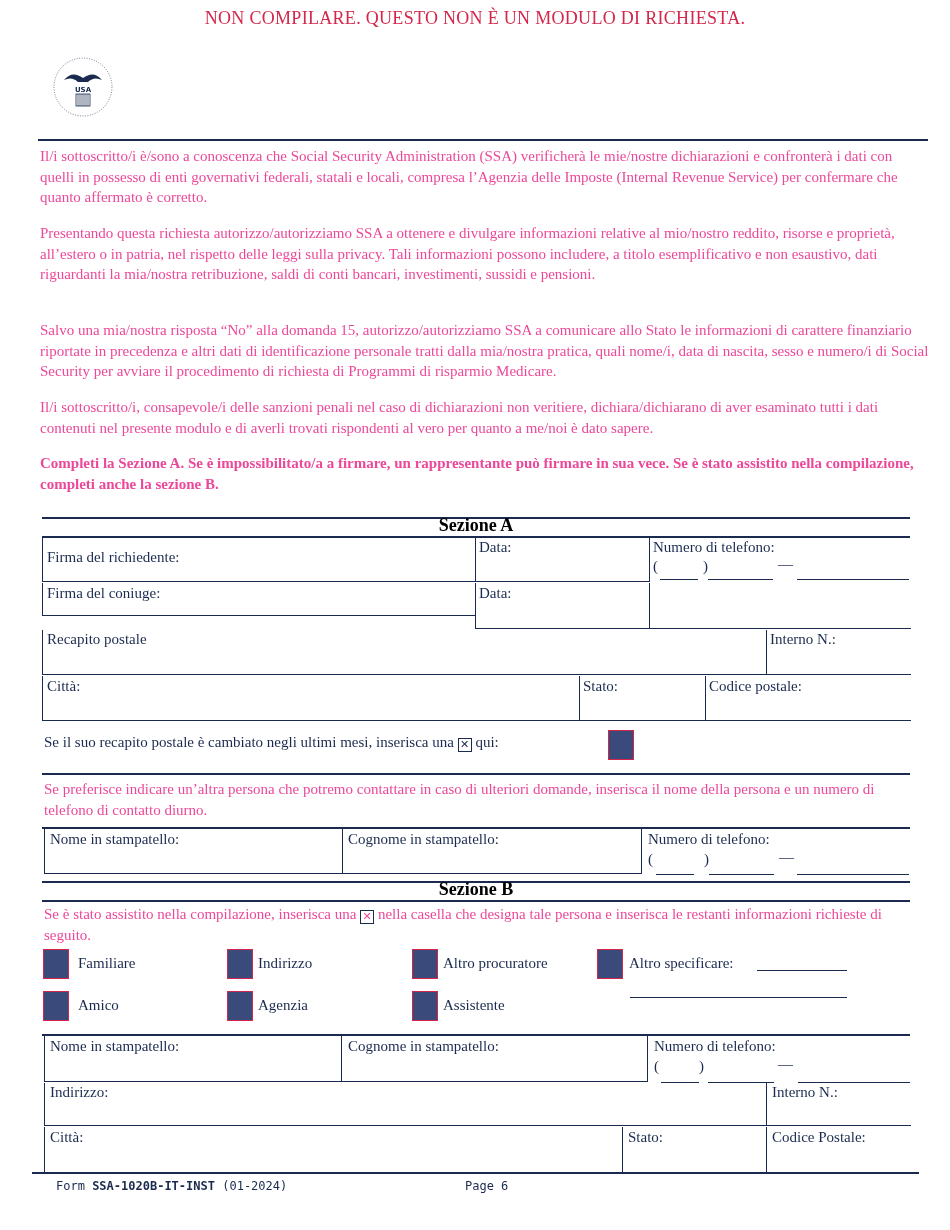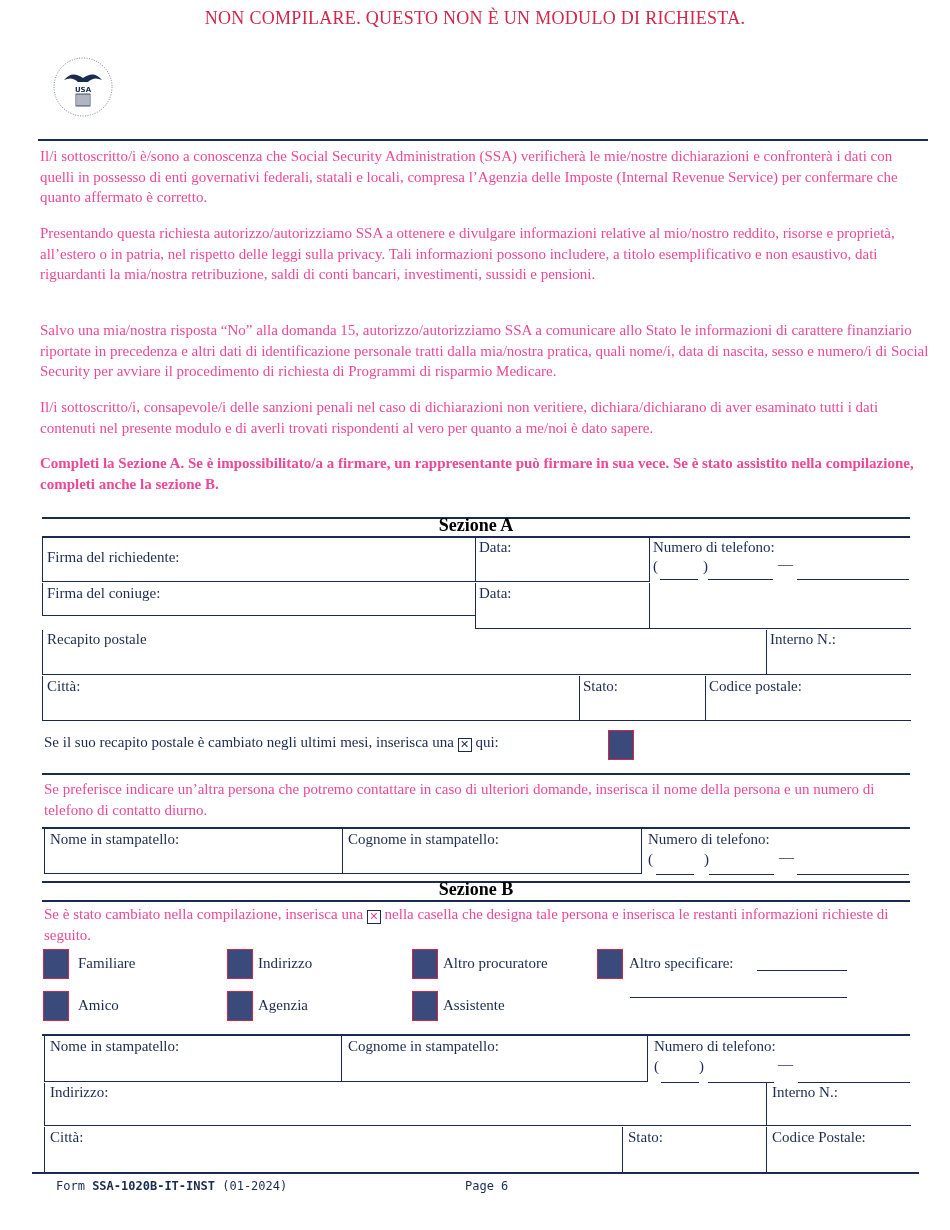--- a/index.html
+++ b/index.html
@@ -117,21 +117,21 @@
   <div class="abs blank" style="left:67px; top:45px; width:65px;"></div>
   <span class="lbl abs" style="left:137px; top:20px;">—</span>
   <div class="abs blank" style="left:155px; top:45px; width:112px;"></div>
 </div>
 
 <div class="abs hline" style="left:42px; top:881px; width:868px;"></div>
 <div class="abs sect" style="left:42px; top:879px; width:868px;">Sezione B</div>
 <div class="abs hline" style="left:42px; top:900px; width:868px;"></div>
 
 <div class="abs para" style="left:44px; top:904px; width:860px;">
-  <span>Se è stato cambiato nella compilazione, inserisca una</span>
+  <span>Se è stato assistito nella compilazione, inserisca una</span>
   <span class="xbox">✕</span>
   <span>nella casella che designa tale persona e inserisca le restanti informazioni richieste di seguito.</span>
 </div>
 
 <div class="abs cb" style="left:43px; top:949px;"></div>
 <span class="abs lbl" style="left:78px; top:955px;">Familiare</span>
 
 <div class="abs cb" style="left:227px; top:949px;"></div>
 <span class="abs lbl" style="left:258px; top:955px;">Indirizzo</span>
 

